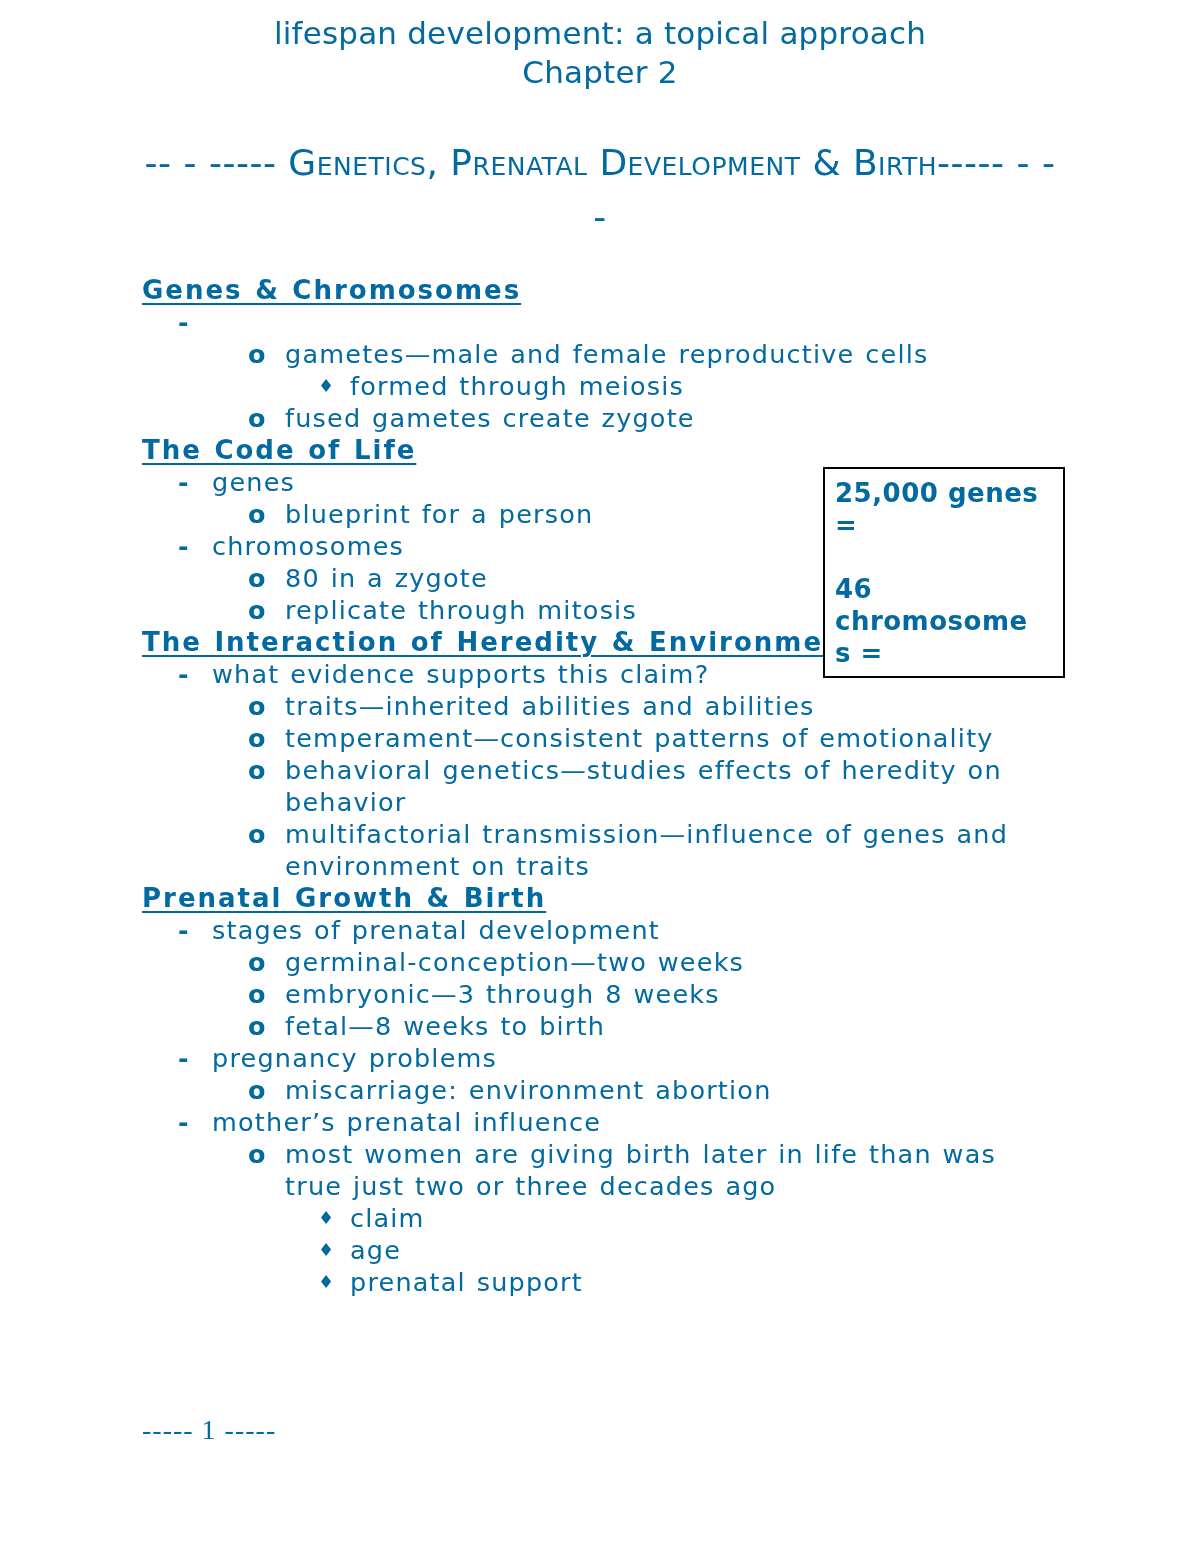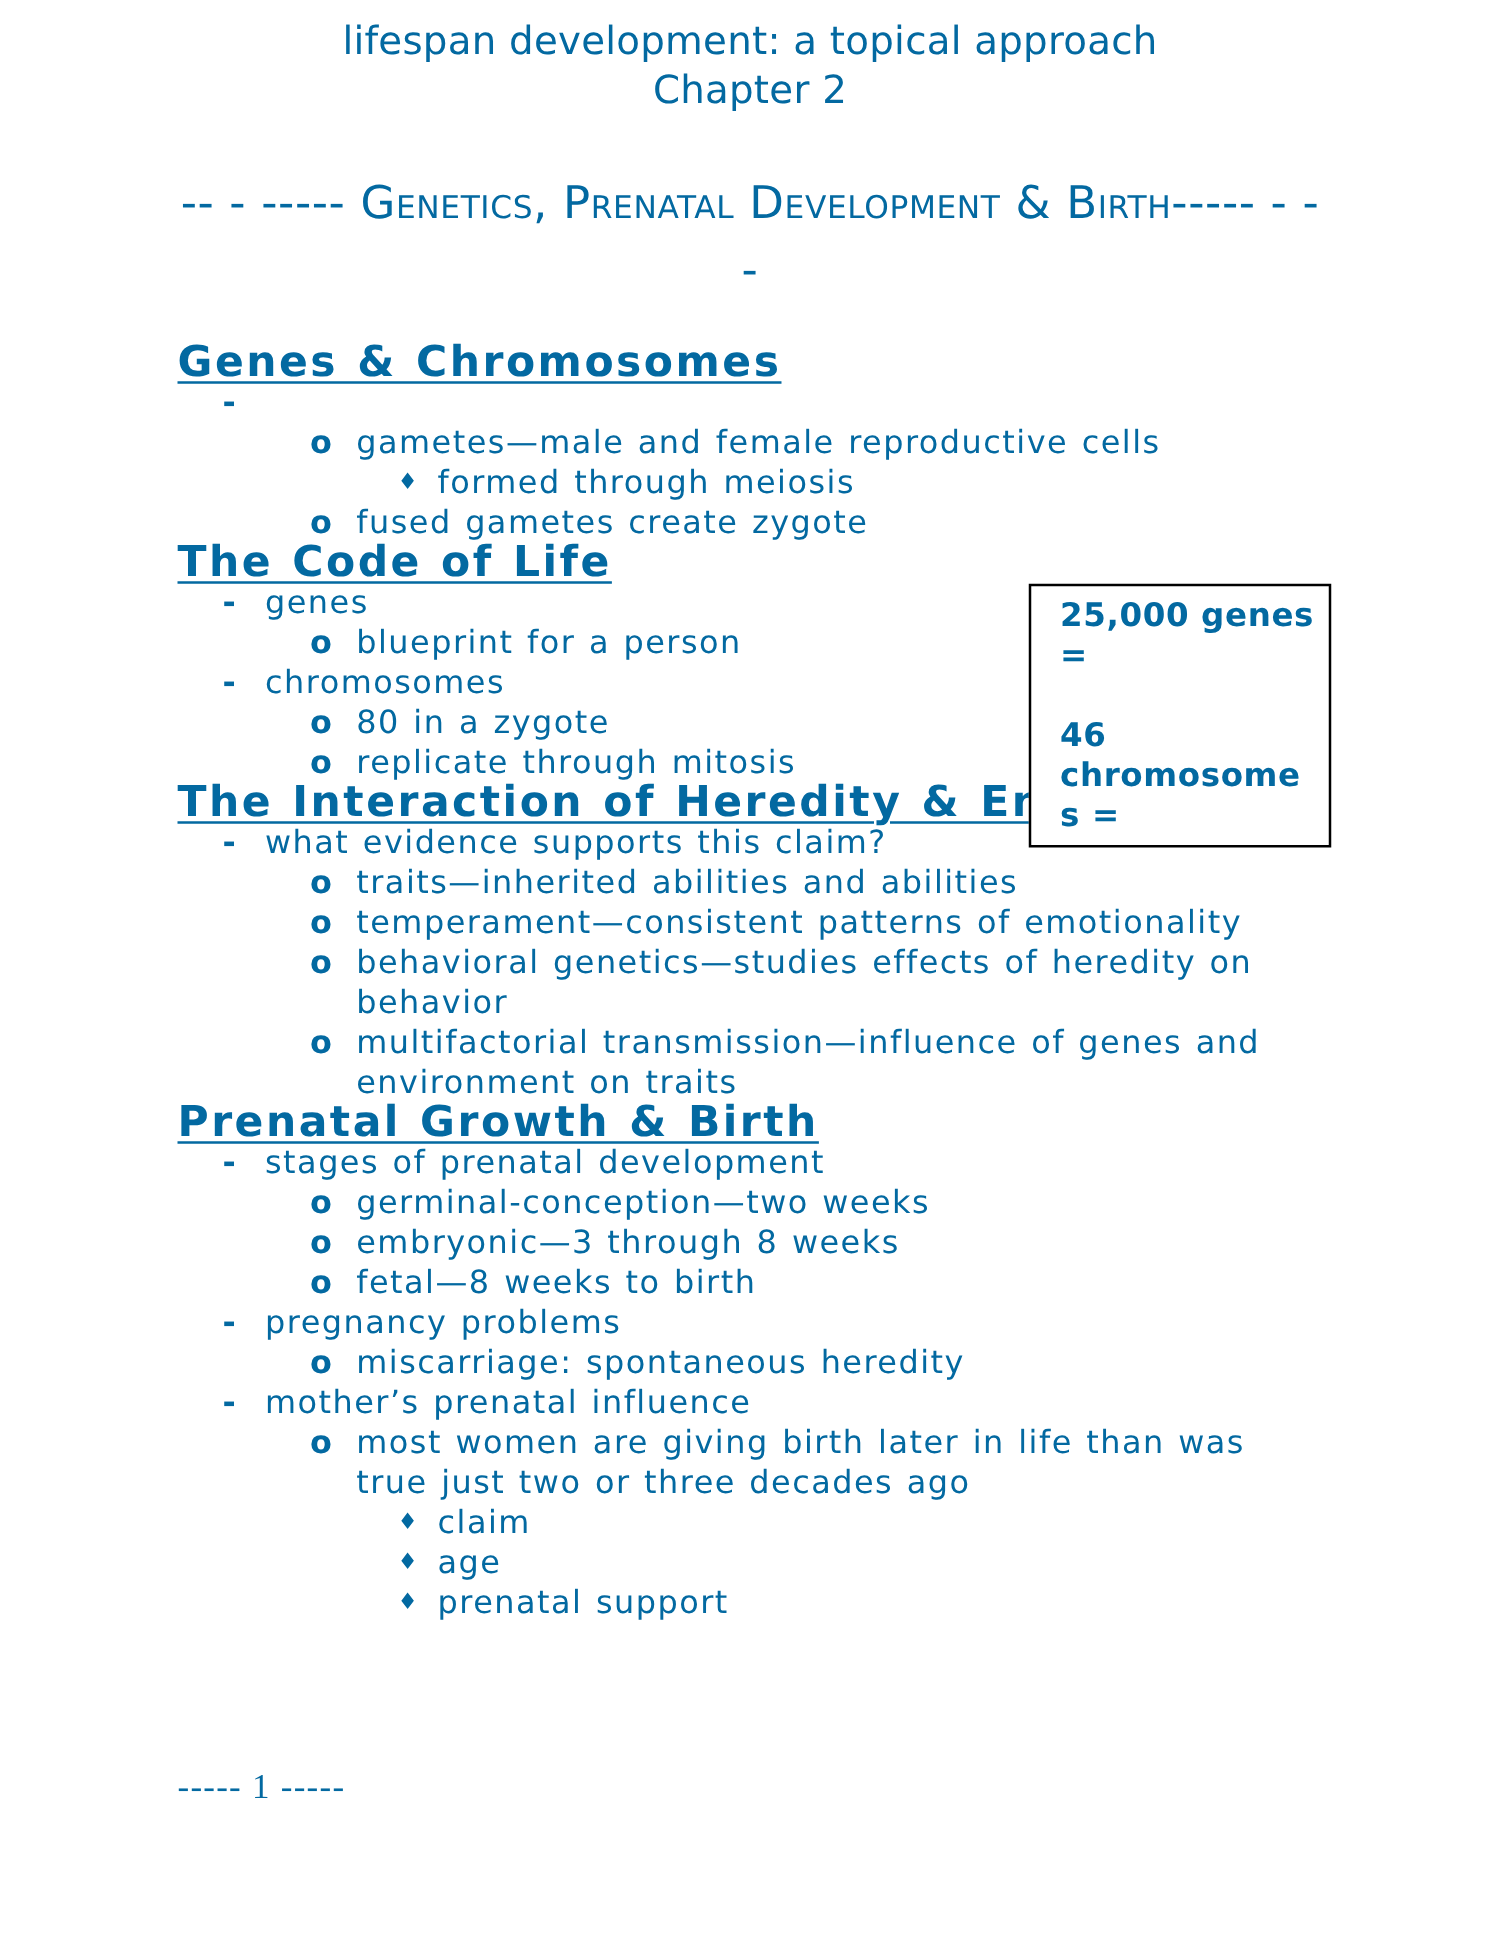--- a/index.html
+++ b/index.html
@@ -14,41 +14,41 @@
   .doc-header{text-align:center;font-size:31px;line-height:39px;letter-spacing:0.2px;}
   .main-title{
     margin:44px 0 0 0;font-weight:normal;
     text-align:center;
     font-size:36px;line-height:54px;
     font-variant:small-caps;
     letter-spacing:0.5px;
   }
   .outline{margin-top:30px;font-size:25.5px;line-height:32px;letter-spacing:1.2px;word-spacing:1.5px;}
   .section-heading{
-    margin:0;font-size:34px;line-height:32px;font-weight:bold;
+    margin:0;font-size:26px;line-height:32px;font-weight:bold;
     letter-spacing:2px;
     text-decoration:underline;
     text-decoration-thickness:2px;
     text-underline-offset:4px;
   }
   .item{display:flex;align-items:flex-start;}
   .item .marker{flex:0 0 auto;font-weight:bold;}
   .item .txt{flex:0 1 auto;}
   .l1{padding-left:36px;}  .l1 .marker{width:34px;}
   .l2{padding-left:106px;} .l2 .marker{width:37px;}
   .l3{padding-left:176px;} .l3 .marker{width:32px;font-weight:normal;font-size:18px;}
   .l1 .txt{max-width:720px;}
   .l2 .txt{max-width:735px;}
   .l3 .txt{max-width:700px;}
   .side-box{
     position:absolute;left:823px;top:467px;
     width:242px;height:211px;
     box-sizing:border-box;
     border:2px solid #000;
-    padding:8px 10px 0 23px;
+    padding:8px 10px 0 10px;
     font-size:26px;font-weight:bold;line-height:32px;letter-spacing:0.5px;
     background:#ffffff;
   }
   .box-line{min-height:32px;}
   .footer{
     position:absolute;left:142px;top:1414px;
     font-family:"Liberation Serif","DejaVu Serif",serif;
     font-size:28px;letter-spacing:1px;
   }
 </style>
@@ -140,21 +140,21 @@
         <div class="item l2">
           <span class="marker">o</span>
           <span class="txt">fetal—8 weeks to birth</span>
         </div>
         <div class="item l1">
           <span class="marker">-</span>
           <span class="txt">pregnancy problems</span>
         </div>
         <div class="item l2">
           <span class="marker">o</span>
-          <span class="txt">miscarriage: spontaneous heredity</span>
+          <span class="txt">miscarriage: environment abortion</span>
         </div>
         <div class="item l1">
           <span class="marker">-</span>
           <span class="txt">mother’s prenatal influence</span>
         </div>
         <div class="item l2">
           <span class="marker">o</span>
           <span class="txt">most women are giving birth later in life than was true just two or three decades ago</span>
         </div>
         <div class="item l3">

